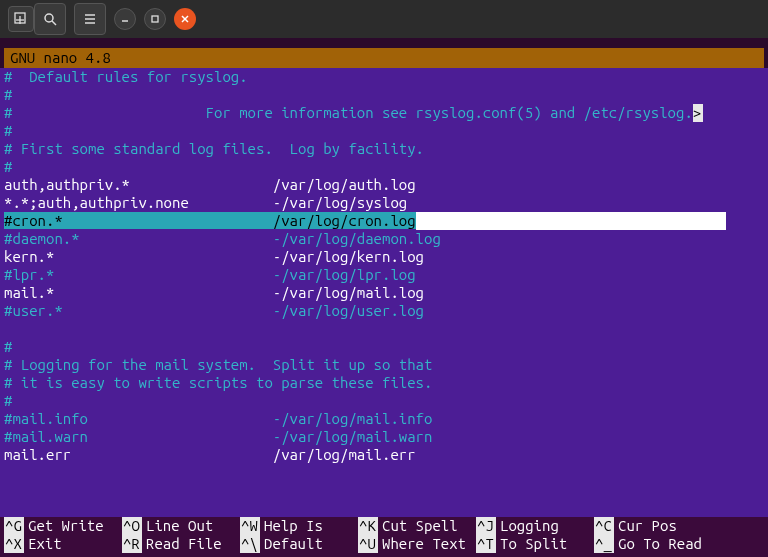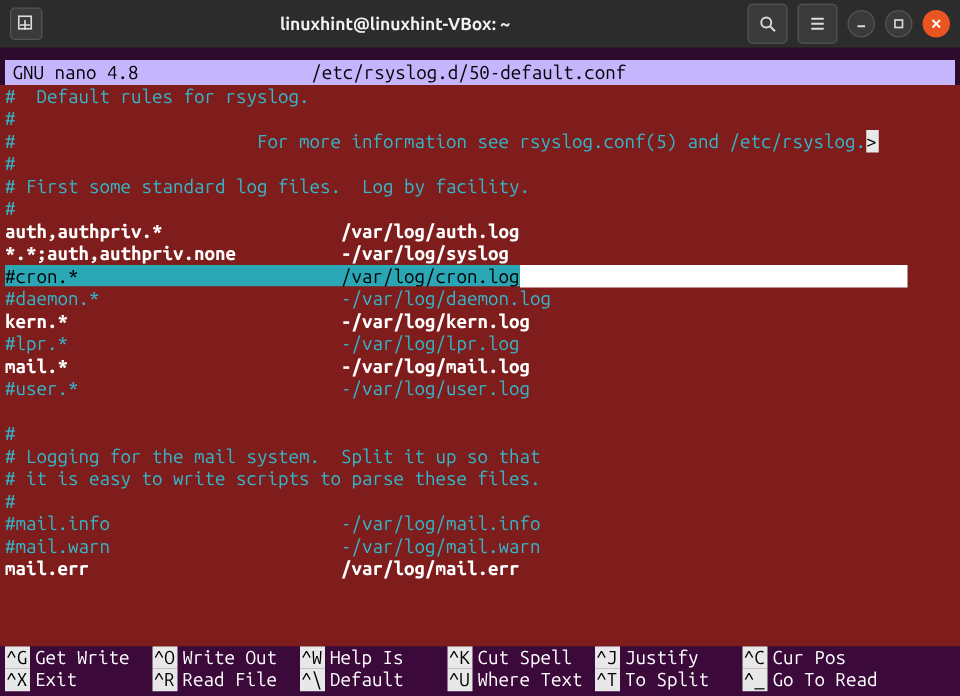--- a/index.html
+++ b/index.html
@@ -29,45 +29,45 @@
   .titlebar-center { flex: 1; text-align: center; font-weight: bold; }
   .titlebar-right { display: flex; align-items: center; gap: 8px; }
   .hb-menu { width: 32px; height: 32px; background:#3a3a3a; border:1px solid #555; border-radius:4px; display:flex; align-items:center; justify-content:center;}
   .win-btn { width:22px; height:22px; border-radius:50%; display:flex; align-items:center; justify-content:center; }
   .win-min, .win-max { background:#3a3a3a; border:1px solid #555; }
   .win-close { background:#e95420; }
   
   
   .nano-header {
     display: flex;
-    background: #c4b5fd;
+    background: #a16207;
     color: #000;
     font-size: 15px;
     height: 20px;
     line-height: 20px;
     margin: 10px 4px 0 4px;
     font-weight: normal;
   }
   .nano-header .nh-left { width: 245px; padding-left: 6px; }
   .nano-header .nh-mid { flex:1; }
   
   
   .editor {
     flex: 1;
-    background: #7f1d1d;
+    background: #4c1d95;
     color: #ffffff;
     font-size: 15px;
     line-height: 18px;
     padding: 0 4px;
     white-space: pre;
     position: relative;
   }
   .line { height:18px; }
   .comment { color: #34b6c9; }
-  .normal { color: #ffffff; font-weight: bold; }
+  .normal { color: #ffffff; }
   
   .cursor-line-hl {
     background: #2aa6b5;
     color: #000000;
     display:inline;
   }
   .cursor-line-rest {
     background: #ffffff;
     color:#000;
     display:inline-block;
@@ -112,21 +112,20 @@
 <div class="titlebar">
   <div class="titlebar-left">
     <div class="hb-btn">
       <svg width="14" height="14" viewBox="0 0 14 14">
         <rect x="1" y="1" width="10" height="10" fill="none" stroke="#ddd" stroke-width="1.3"></rect>
         <line x1="6" y1="4" x2="6" y2="12" stroke="#ddd" stroke-width="1.3"></line>
         <line x1="2" y1="8" x2="10" y2="8" stroke="#ddd" stroke-width="1.3"></line>
       </svg>
     </div>
   </div>
-  <div class="titlebar-center">linuxhint@linuxhint-VBox: ~</div>
   <div class="titlebar-right">
     <div class="hb-menu">
       <svg width="14" height="14" viewBox="0 0 14 14">
         <circle cx="6" cy="6" r="4" fill="none" stroke="#ddd" stroke-width="1.5"></circle>
         <line x1="9" y1="9" x2="13" y2="13" stroke="#ddd" stroke-width="1.5"></line>
       </svg>
     </div>
     <div class="hb-menu">
       <svg width="14" height="14" viewBox="0 0 14 14">
         <line x1="2" y1="3" x2="12" y2="3" stroke="#ddd" stroke-width="1.5"></line>
@@ -148,46 +147,45 @@
       <svg width="10" height="10" viewBox="0 0 10 10">
         <line x1="2" y1="2" x2="8" y2="8" stroke="#fff" stroke-width="1.5"></line>
         <line x1="8" y1="2" x2="2" y2="8" stroke="#fff" stroke-width="1.5"></line>
       </svg>
     </div>
   </div>
 </div>
 
 <div class="nano-header">
   <div class="nh-left">GNU nano 4.8</div>
-  <div class="nh-mid">/etc/rsyslog.d/50-default.conf</div>
 </div>
 
 <div class="editor" id="editor"><div class="line"><span class="comment">#  Default rules for rsyslog.</span></div><div class="line"><span class="comment">#</span></div><div class="line"><span class="comment">#                       For more information see rsyslog.conf(5) and /etc/rsyslog.</span><span class="eol-highlight">&gt;</span></div><div class="line"><span class="comment">#</span></div><div class="line"><span class="comment"># First some standard log files.  Log by facility.</span></div><div class="line"><span class="comment">#</span></div><div class="line"><span class="normal">auth,authpriv.*                 /var/log/auth.log</span></div><div class="line"><span class="normal">*.*;auth,authpriv.none          -/var/log/syslog</span></div><div class="line"><span class="cursor-line-hl">#cron.*                         /var/log/cron.log</span><span class="cursor-line-rest"></span></div><div class="line"><span class="comment">#daemon.*                       -/var/log/daemon.log</span></div><div class="line"><span class="normal">kern.*                          -/var/log/kern.log</span></div><div class="line"><span class="comment">#lpr.*                          -/var/log/lpr.log</span></div><div class="line"><span class="normal">mail.*                          -/var/log/mail.log</span></div><div class="line"><span class="comment">#user.*                         -/var/log/user.log</span></div><div class="line"><span class="comment"></span></div><div class="line"><span class="comment">#</span></div><div class="line"><span class="comment"># Logging for the mail system.  Split it up so that</span></div><div class="line"><span class="comment"># it is easy to write scripts to parse these files.</span></div><div class="line"><span class="comment">#</span></div><div class="line"><span class="comment">#mail.info                      -/var/log/mail.info</span></div><div class="line"><span class="comment">#mail.warn                      -/var/log/mail.warn</span></div><div class="line"><span class="normal">mail.err                        /var/log/mail.err</span></div><div class="line"><span class="comment"></span></div></div>
 
 <div class="nano-footer">
   <div class="foot-row" id="footrow1">
       <div class="foot-cell">
         <span class="key">^G</span>
         <span>Get Write</span>
       </div>
       <div class="foot-cell">
         <span class="key">^O</span>
-        <span>Write Out</span>
+        <span>Line Out</span>
       </div>
       <div class="foot-cell">
         <span class="key">^W</span>
         <span>Help Is</span>
       </div>
       <div class="foot-cell">
         <span class="key">^K</span>
         <span>Cut Spell</span>
       </div>
       <div class="foot-cell">
         <span class="key">^J</span>
-        <span>Justify</span>
+        <span>Logging</span>
       </div>
       <div class="foot-cell">
         <span class="key">^C</span>
         <span>Cur Pos</span>
       </div>
     </div>
   <div class="foot-row" id="footrow2">
       <div class="foot-cell">
         <span class="key">^X</span>
         <span>Exit</span>

